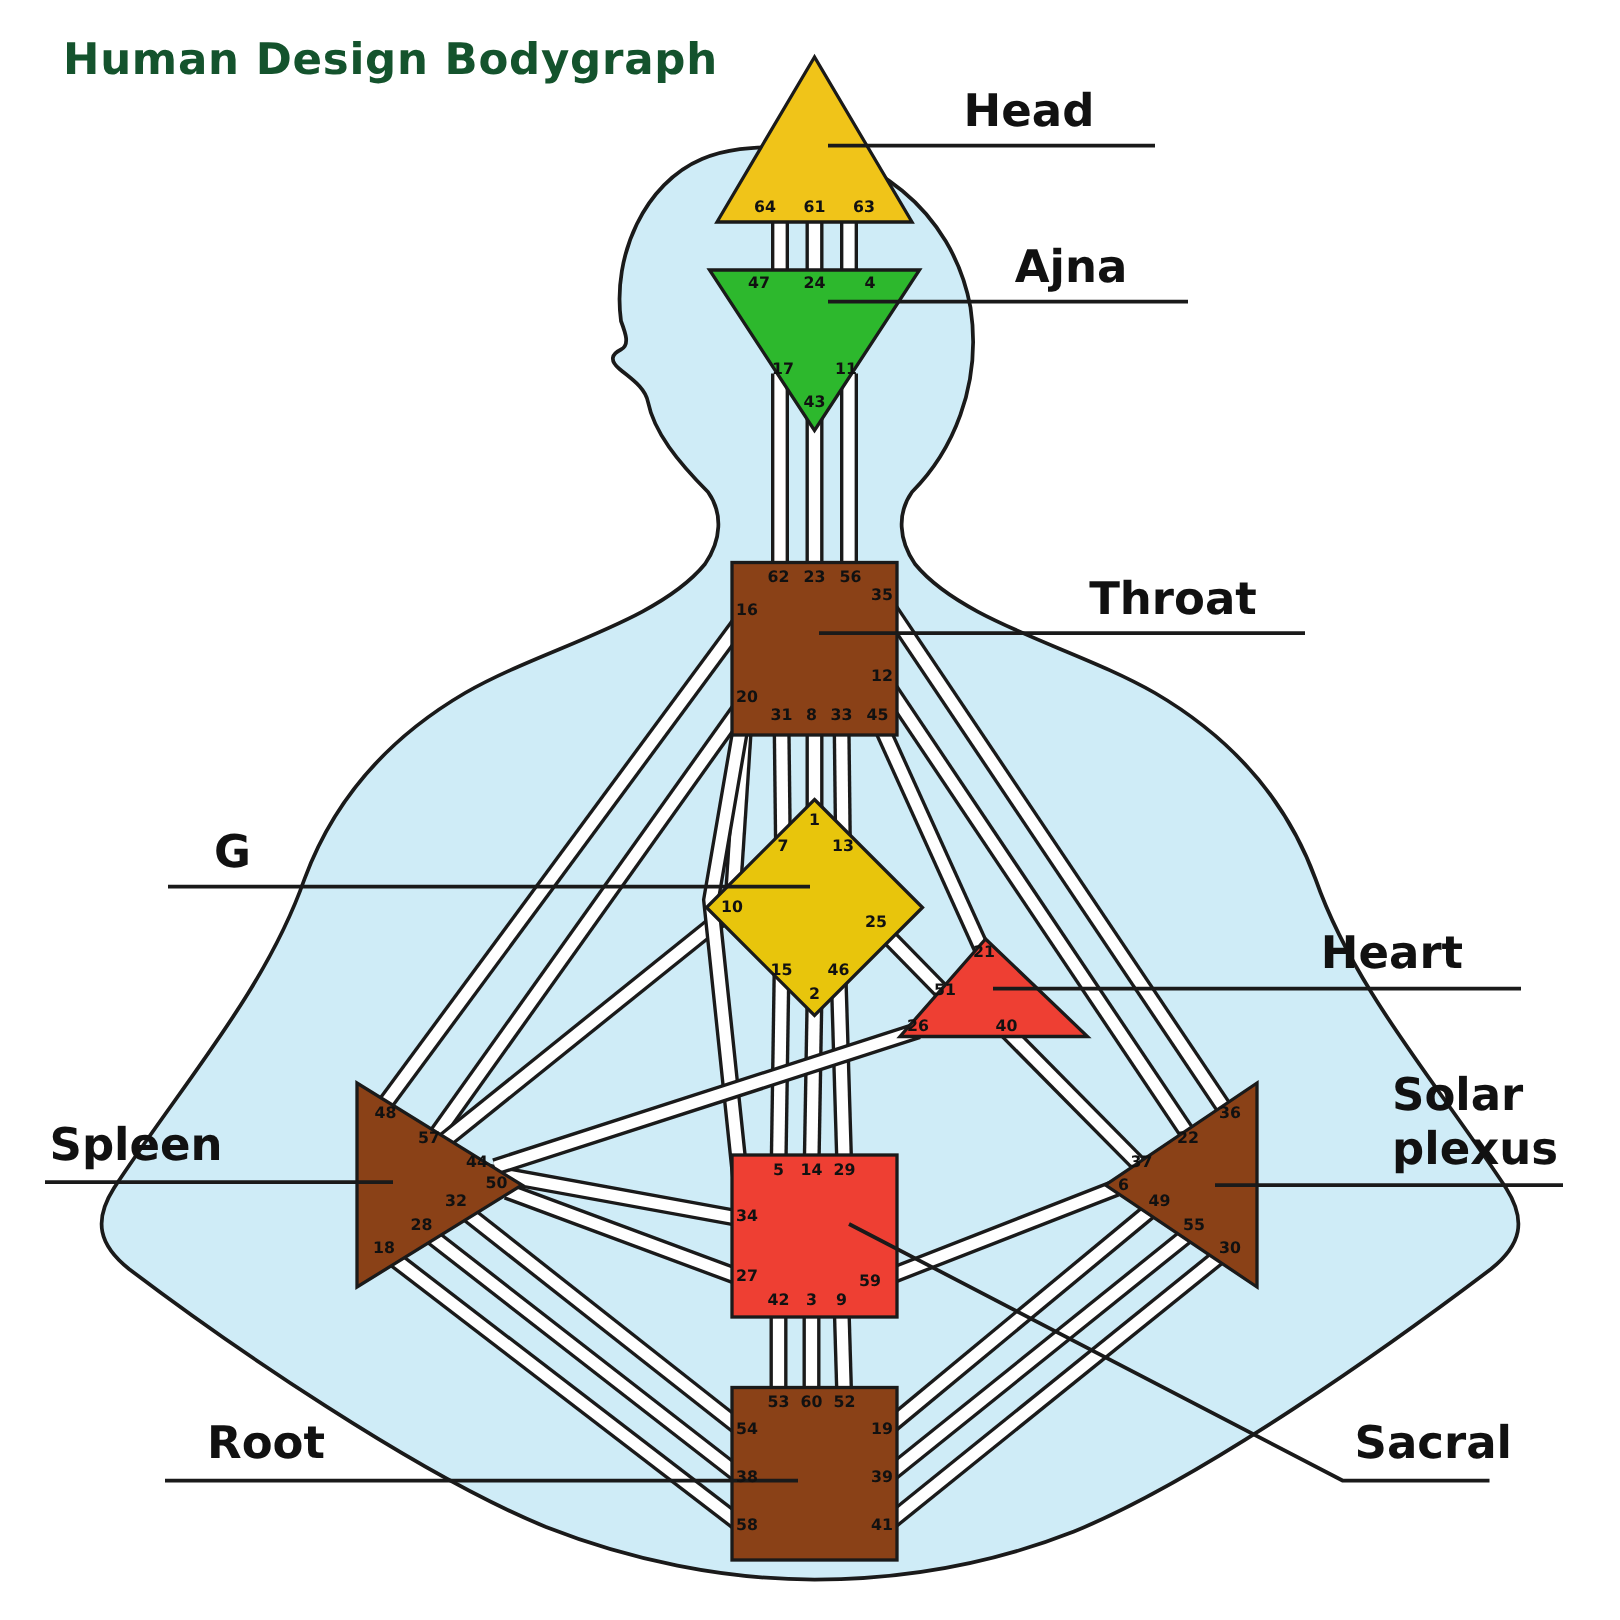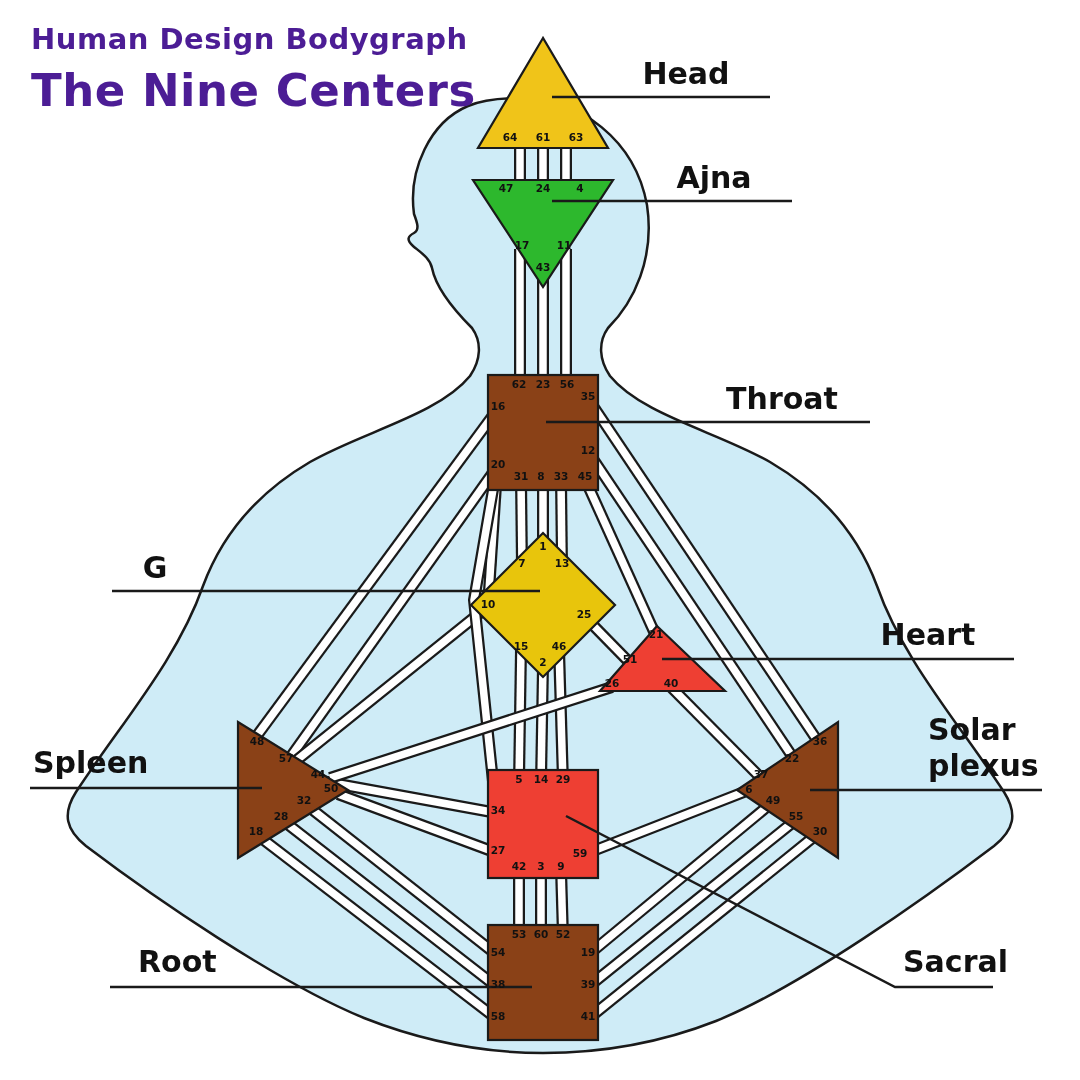--- a/index.html
+++ b/index.html
@@ -1,21 +1,21 @@
 <!DOCTYPE html>
 <html><head>
 <meta charset="utf-8">
 <style>
   html,body{margin:0;padding:0;background:#ffffff;}
   .stage{
     position:relative;width:1080px;height:1080px;background:#ffffff;
     overflow:hidden;font-family:"DejaVu Sans", sans-serif;
   }
   .stage svg{position:absolute;left:0;top:0;}
-  .title-block{position:absolute;left:31px;top:22px;color:#4c1d95;z-index:5;}
+  .title-block{position:absolute;left:42px;top:22px;color:#14532d;z-index:5;}
   .subtitle{font-size:29px;font-weight:bold;letter-spacing:0.5px;}
   .main-title{font-size:45px;font-weight:bold;margin-top:8px;letter-spacing:0.5px;}
 </style>
 </head>
 <body>
 
 <div class="stage">
   <svg id="diagram" width="1080" height="1080" viewBox="0 0 1080 1080">
       <path d="M 520 98 C 580 98 635 140 647 205 C 655 258 634 302 608 328 C 598 342 599 360 610 376 C 642 415 718 432 770 462 C 828 496 860 540 877 586 C 903 660 958 722 1004 792 C 1018 814 1014 830 994 846 C 928 896 802 986 716 1021 C 660 1043 601 1053 543 1053 C 482 1053 420 1040 364 1018 C 278 983 152 896 86 846 C 66 830 62 814 76 792 C 122 722 177 660 203 586 C 220 540 252 496 310 462 C 362 432 438 415 470 376 C 481 360 482 342 472 328 C 452 308 436 288 432 268 C 430 258 420 252 413 246 C 406 240 408 236 414 233 C 420 230 417 222 414 214 C 408 170 430 122 468 106 C 484 99 502 98 520 98 Z" fill="#cfecf7" stroke="#1a1a1a" stroke-width="2.5"></path>
       <path d="M 520 141 L 520 192" stroke="#1a1a1a" stroke-width="12" fill="none"></path>
@@ -176,15 +176,14 @@
       <text x="155" y="578" text-anchor="middle" font-size="30" font-weight="bold" font-family="&quot;DejaVu Sans&quot;, sans-serif" fill="#111111">G</text>
       <text x="928" y="645" text-anchor="middle" font-size="30" font-weight="bold" font-family="&quot;DejaVu Sans&quot;, sans-serif" fill="#111111">Heart</text>
       <text x="33" y="773" text-anchor="start" font-size="30" font-weight="bold" font-family="&quot;DejaVu Sans&quot;, sans-serif" fill="#111111">Spleen</text>
       <text x="928" y="740" text-anchor="start" font-size="30" font-weight="bold" font-family="&quot;DejaVu Sans&quot;, sans-serif" fill="#111111">Solar</text>
       <text x="928" y="776" text-anchor="start" font-size="30" font-weight="bold" font-family="&quot;DejaVu Sans&quot;, sans-serif" fill="#111111">plexus</text>
       <text x="138" y="972" text-anchor="start" font-size="30" font-weight="bold" font-family="&quot;DejaVu Sans&quot;, sans-serif" fill="#111111">Root</text>
       <text x="903" y="972" text-anchor="start" font-size="30" font-weight="bold" font-family="&quot;DejaVu Sans&quot;, sans-serif" fill="#111111">Sacral</text>
     </svg>
   <div class="title-block">
     <div class="subtitle">Human Design Bodygraph</div>
-    <div class="main-title">The Nine Centers</div>
   </div>
 </div>
 
 </body></html>

